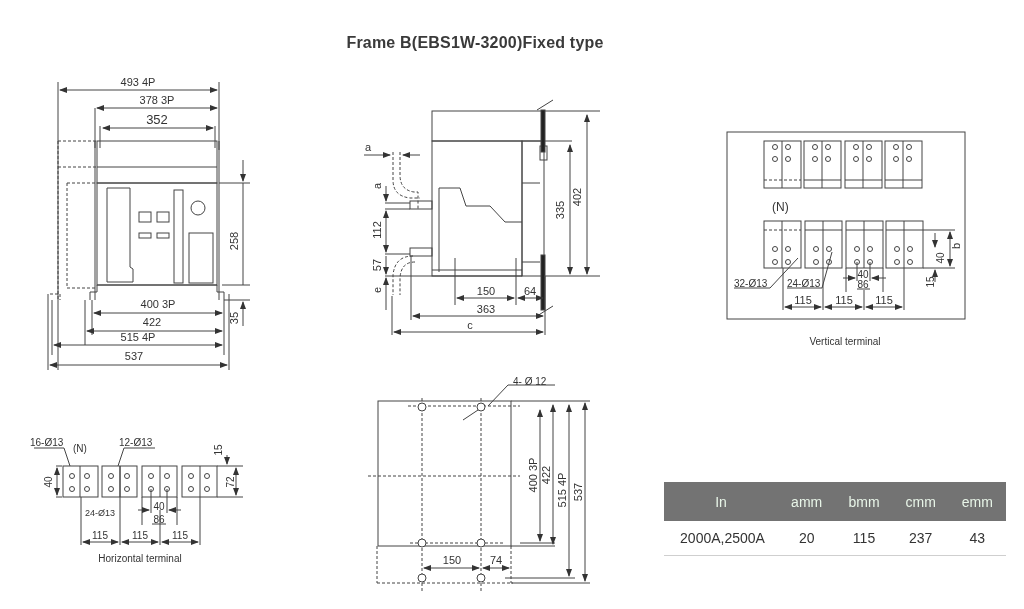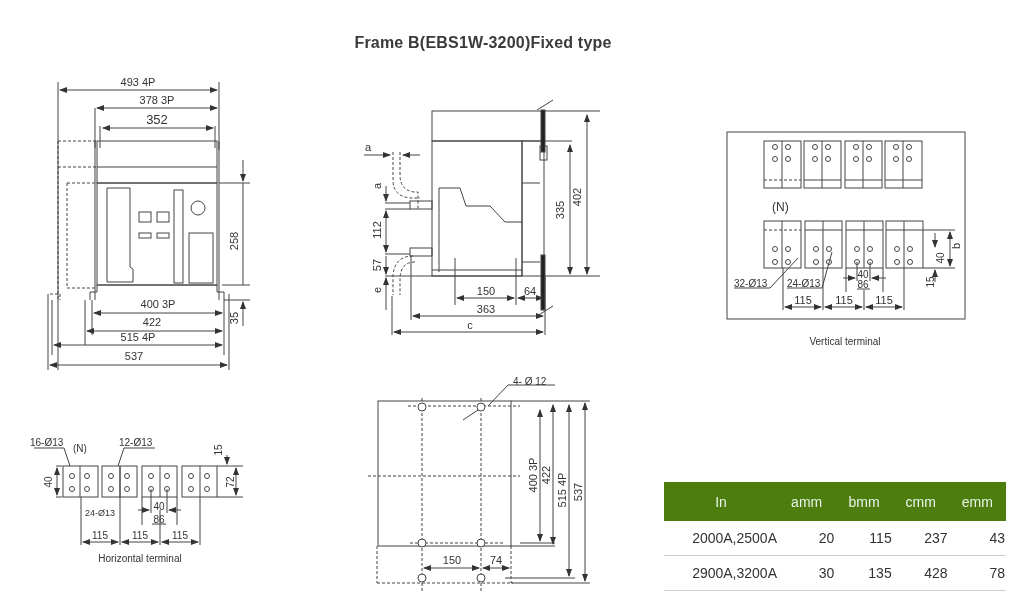--- a/index.html
+++ b/index.html
@@ -1,27 +1,27 @@
 <!DOCTYPE html>
 <html><head>
 <meta charset="utf-8">
 <style>
   html, body { margin:0; padding:0; background:#ffffff; }
   body { width:1024px; height:609px; position:relative; overflow:hidden;
          font-family:"Liberation Sans", sans-serif; color:#333; }
-  .title { position:absolute; left:8px; width:950px; top:34px; text-align:center;
+  .title { position:absolute; left:0; width:950px; top:34px; text-align:center;
            font-size:16px; font-weight:bold; color:#3a3a3a; letter-spacing:0.2px; }
   svg { position:absolute; left:0; top:0; }
   svg text { font-family:"Liberation Sans", sans-serif; fill:#333; }
   table.spec { position:absolute; left:664px; top:482px; width:342px; border-collapse:collapse;
                font-size:14px; color:#333; }
-  table.spec th { background:#4d7c0f; color:#e8f5e8; font-weight:normal; height:37px;
+  table.spec th { background:#737373; color:#e8f5e8; font-weight:normal; height:37px;
                   text-align:center; font-size:14px; }
-  table.spec td { height:32px; text-align:right; border-bottom:1px solid #cfcfcf; }
-  table.spec td:first-child { text-align:right; padding-left:4px; }
+  table.spec td { height:32px; text-align:center; border-bottom:1px solid #cfcfcf; }
+  table.spec td:first-child { text-align:center; padding-left:4px; }
 </style>
 </head>
 <body>
 
 <div class="title">Frame B(EBS1W-3200)Fixed type</div>
 
 <svg width="1024" height="609" viewBox="0 0 1024 609">
   <defs>
     <marker id="ar" markerWidth="8" markerHeight="6" refX="7" refY="3" orient="auto-start-reverse">
       <path d="M0,0 L8,3 L0,6 z" fill="#333"></path>
@@ -390,21 +390,14 @@
     </tr>
   </thead>
   <tbody>
     <tr>
       <td>2000A,2500A</td>
       <td>20</td>
       <td>115</td>
       <td>237</td>
       <td>43</td>
     </tr>
-    <tr>
-      <td>2900A,3200A</td>
-      <td>30</td>
-      <td>135</td>
-      <td>428</td>
-      <td>78</td>
-    </tr>
   </tbody>
 </table>
 
 </body></html>

